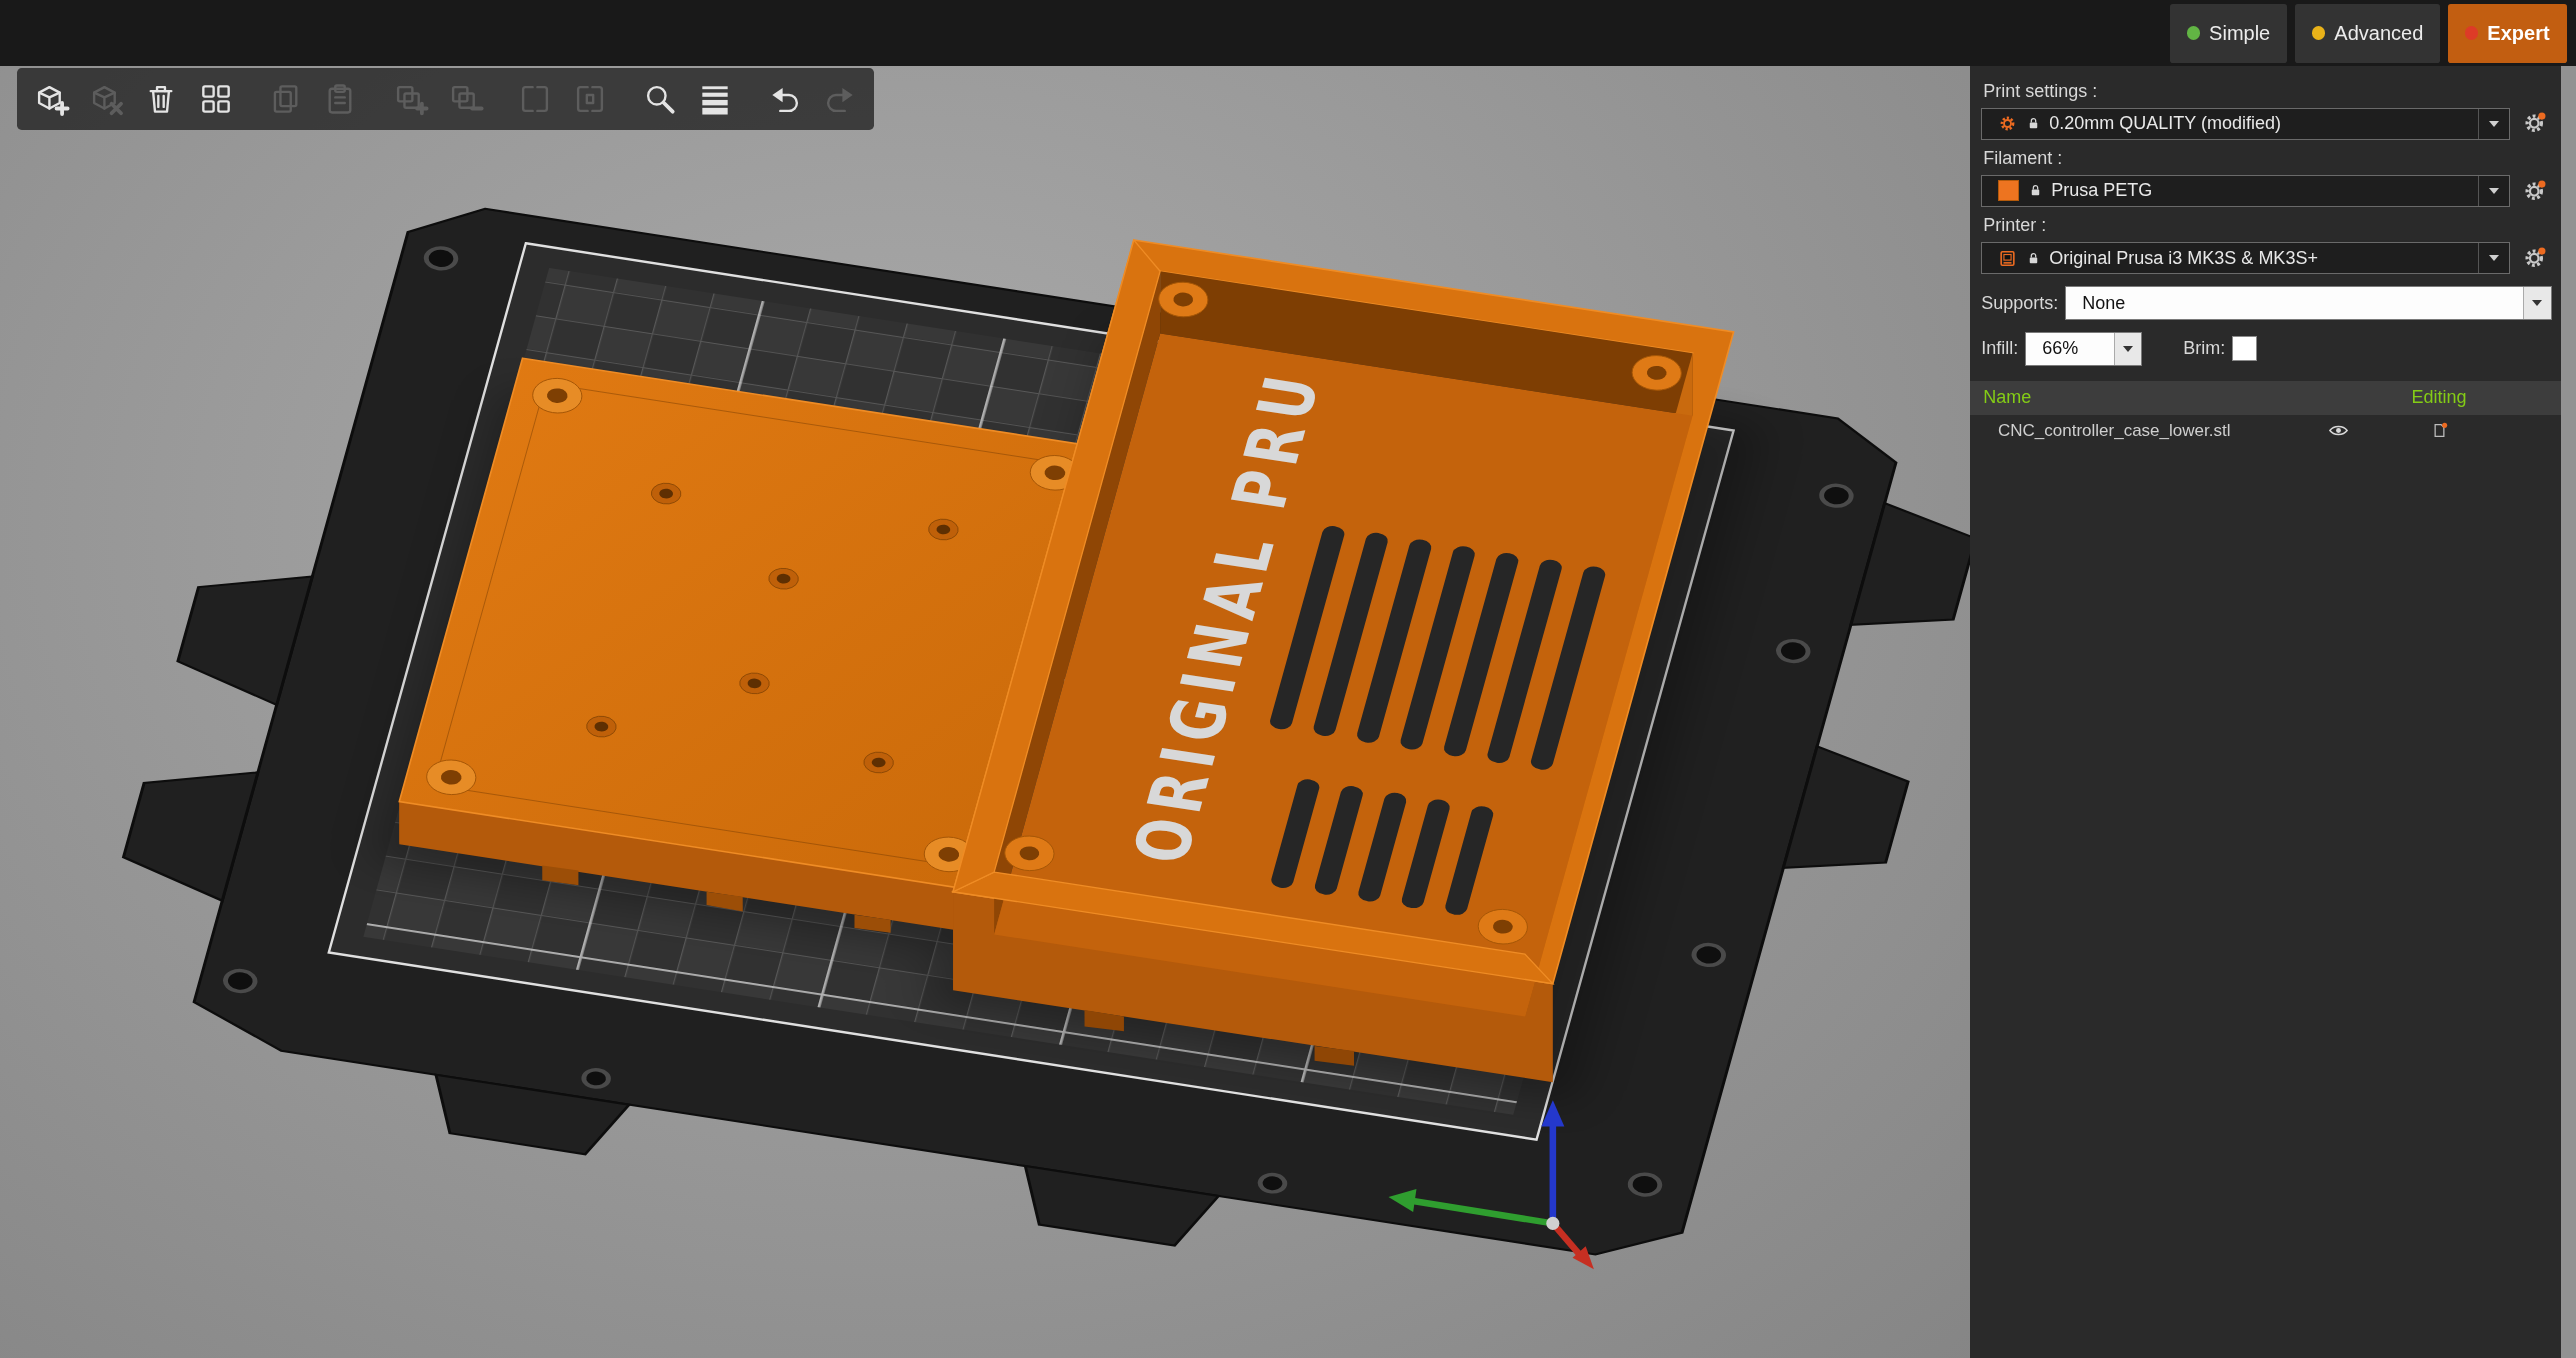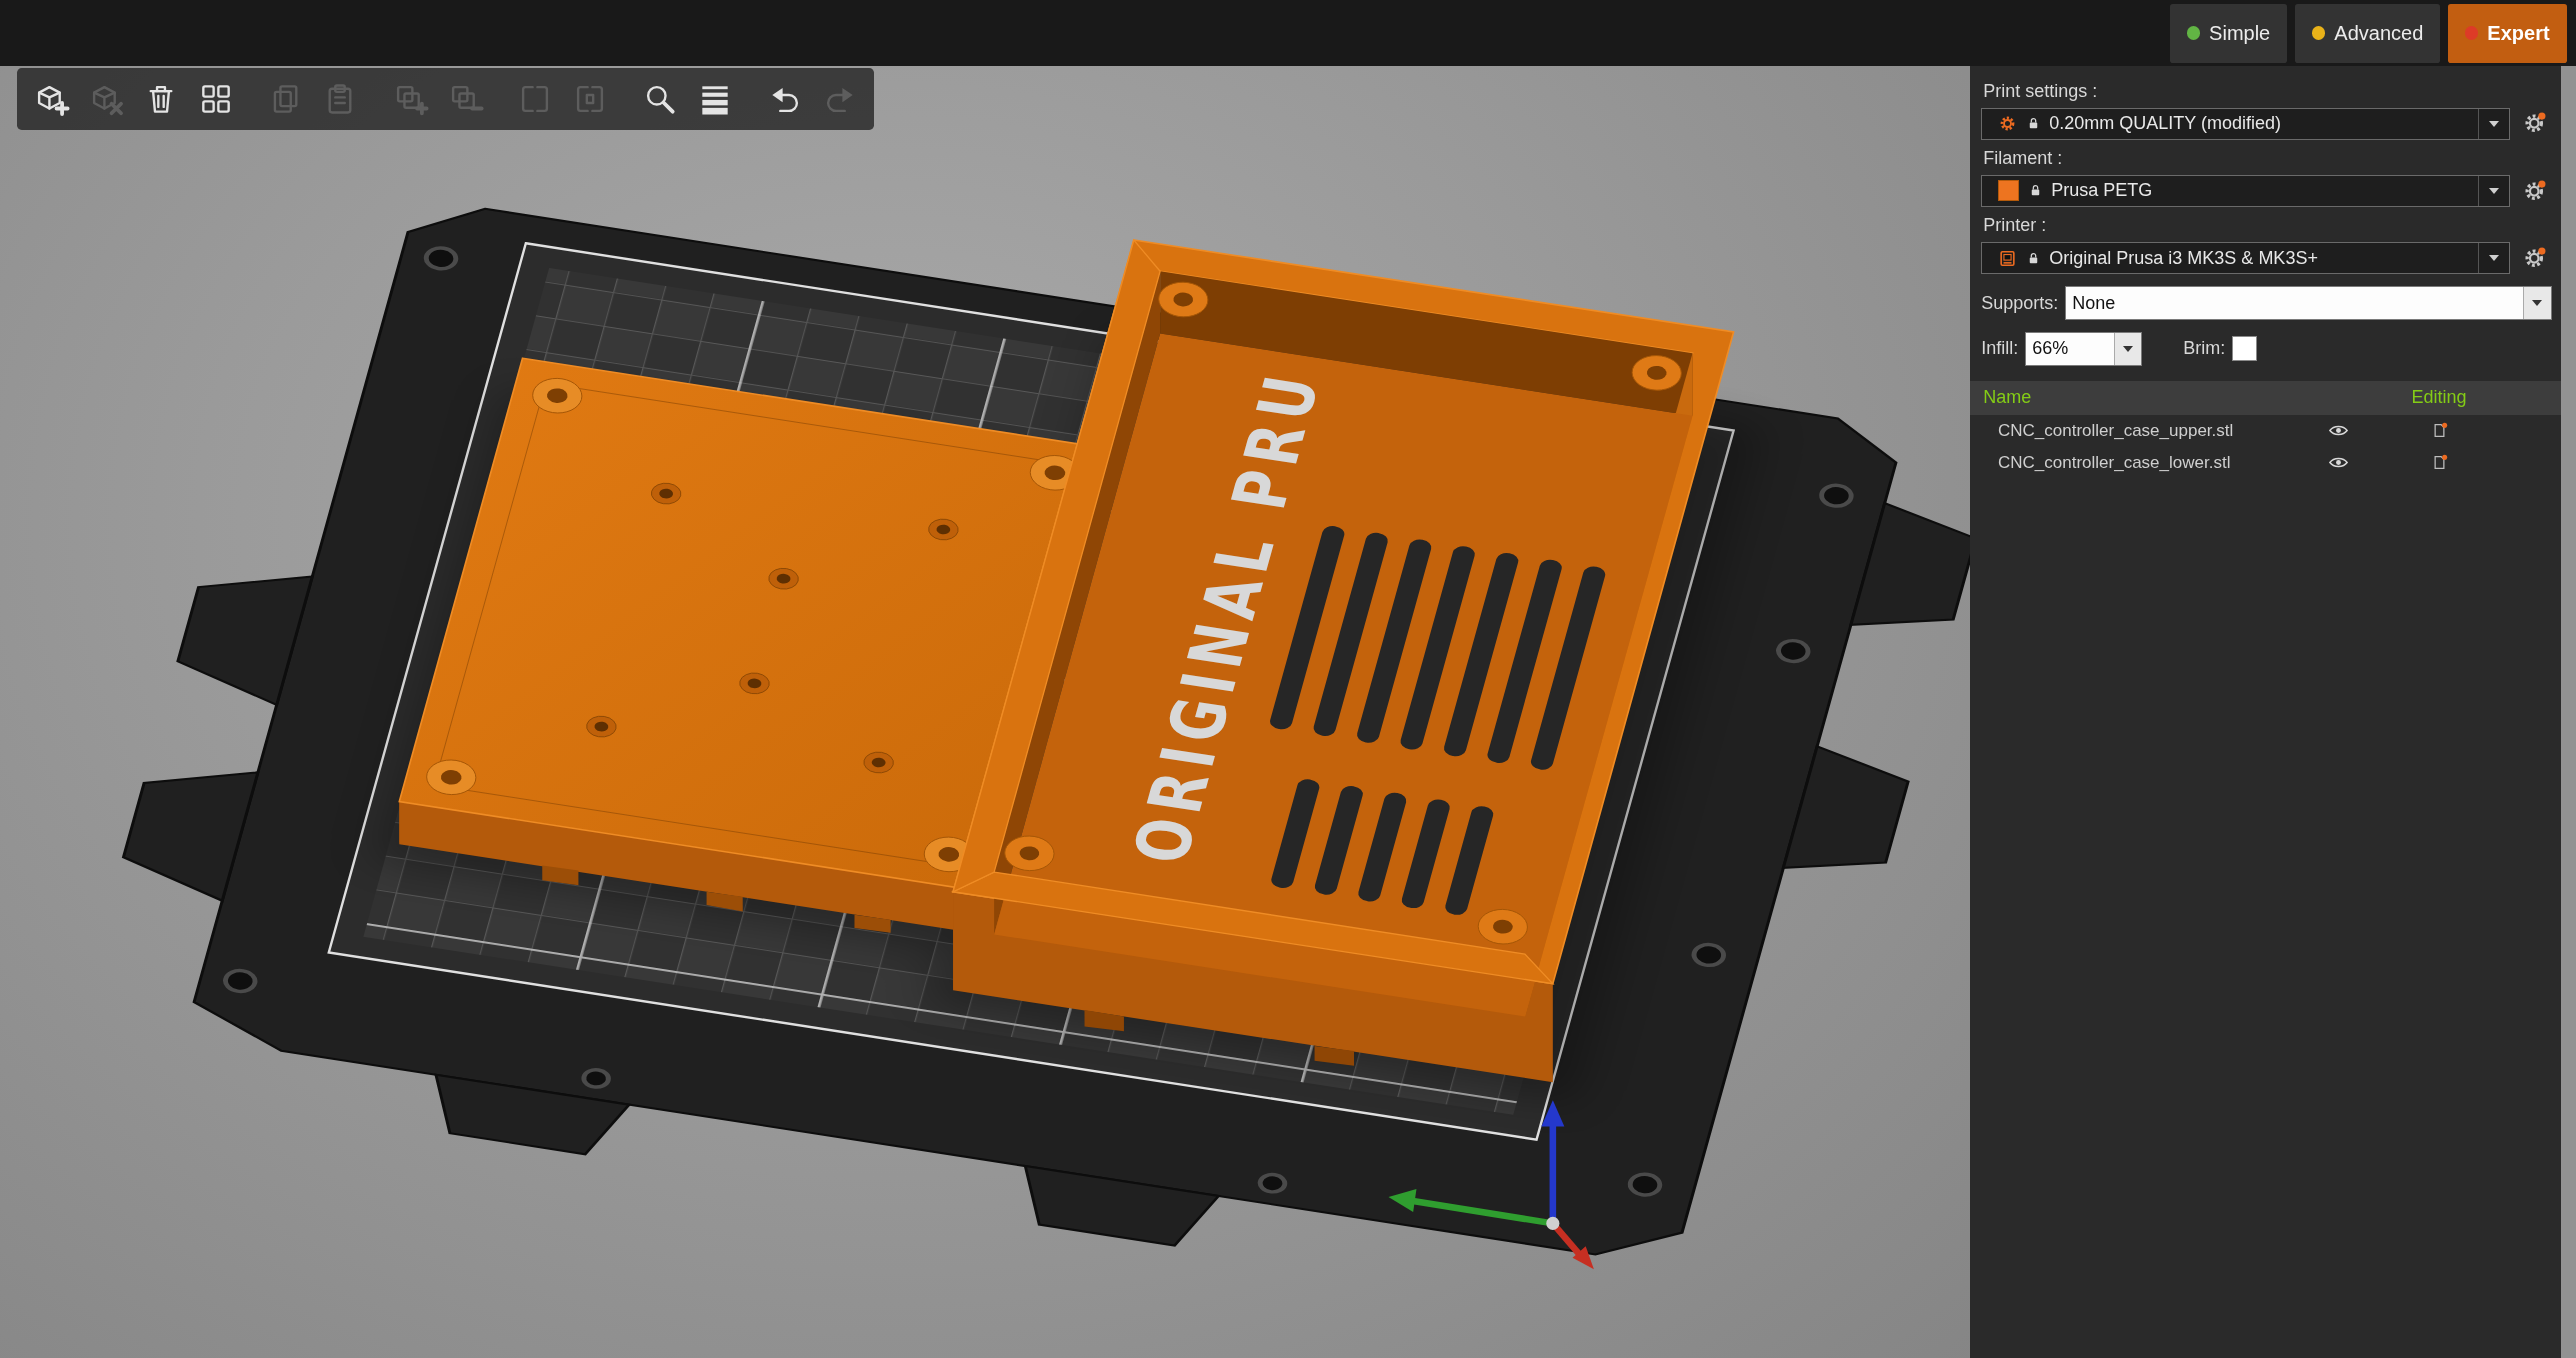--- a/index.html
+++ b/index.html
@@ -36,21 +36,21 @@
   .combo{flex:1;height:32px;background:#1e1e1e;border:0.9px solid #6a6a6a;display:flex;align-items:center;
     gap:8.5px;padding:0 0 0 16px;box-sizing:border-box;color:#e8e8e8;cursor:pointer;}
   .combo .val{flex:1;white-space:nowrap;overflow:hidden;text-overflow:ellipsis;}
   .combo .chevbox{width:30px;align-self:stretch;display:flex;align-items:center;justify-content:center;border-left:0.9px solid #555;}
   .chev{width:0;height:0;border-left:5.7px solid transparent;border-right:5.7px solid transparent;border-top:6.6px solid #cfcfcf;}
   .cogbtn{width:34px;height:34px;display:flex;align-items:center;justify-content:center;cursor:pointer;}
   .swatch{width:19px;height:19px;background:#ed7420;border:0.9px solid #b45a0b;}
   .inline-row{display:flex;align-items:center;margin-top:11.3px;gap:7px;}
   .combo-light{height:34px;background:#fdfdfd;border:0.9px solid #7a7a7a;color:#111;display:flex;
     align-items:center;box-sizing:border-box;cursor:pointer;}
-  .combo-light .val{flex:1;padding-left:6px;}
+  .combo-light .val{flex:1;padding-left:16px;}
   .combo-light .chevbox{width:26.4px;align-self:stretch;background:#e8e8e8;border-left:0.9px solid #aaa;
     display:flex;align-items:center;justify-content:center;}
   .combo-light .chev{border-top-color:#333;}
   .grow{flex:1;}
   .checkbox{width:22.6px;height:22.6px;background:#fff;border:0.9px solid #8a8a8a;display:inline-block;cursor:pointer;}
   
   .objlist{margin-top:15px;}
   .lrow{display:grid;grid-template-columns:1fr 42px 160px;align-items:center;height:32px;padding-right:42px;}
   .lhead{background:#3d3d3d;color:#84cc16;height:34px;}
   .lhead .hname{padding-left:13.2px;}
@@ -446,35 +446,20 @@
       <span class="checkbox"></span>
     </div>
   </div>
 
   <div class="objlist">
     <div class="lrow lhead">
       <span class="hname">Name</span>
       <span class="hedit">Editing</span>
     </div>
 
-    <div class="lrow">
-      <span class="fname">CNC_controller_case_upper.stl</span>
-      <span class="cellbtn">
-        <svg width="21" height="21" viewBox="0 0 22 22">
-          <path d="M2 11 C6 5.5 16 5.5 20 11 C16 16.5 6 16.5 2 11 Z" fill="none" stroke="#d8d8d8" stroke-width="1.6"></path>
-          <circle cx="11" cy="11" r="2.6" fill="#d8d8d8"></circle>
-        </svg>
-      </span>
-      <span class="cellbtn">
-        <svg width="19" height="19" viewBox="0 0 24 24">
-          <path d="M6.5 4.5 H14 L17.5 8 V19.5 H6.5 Z" fill="none" stroke="#bdbdbd" stroke-width="1.6"></path>
-          <circle cx="18.5" cy="5.5" r="3.2" fill="#ed6b21"></circle>
-        </svg>
-      </span>
-    </div>
 
     <div class="lrow">
       <span class="fname">CNC_controller_case_lower.stl</span>
       <span class="cellbtn">
         <svg width="21" height="21" viewBox="0 0 22 22">
           <path d="M2 11 C6 5.5 16 5.5 20 11 C16 16.5 6 16.5 2 11 Z" fill="none" stroke="#d8d8d8" stroke-width="1.6"></path>
           <circle cx="11" cy="11" r="2.6" fill="#d8d8d8"></circle>
         </svg>
       </span>
       <span class="cellbtn">

